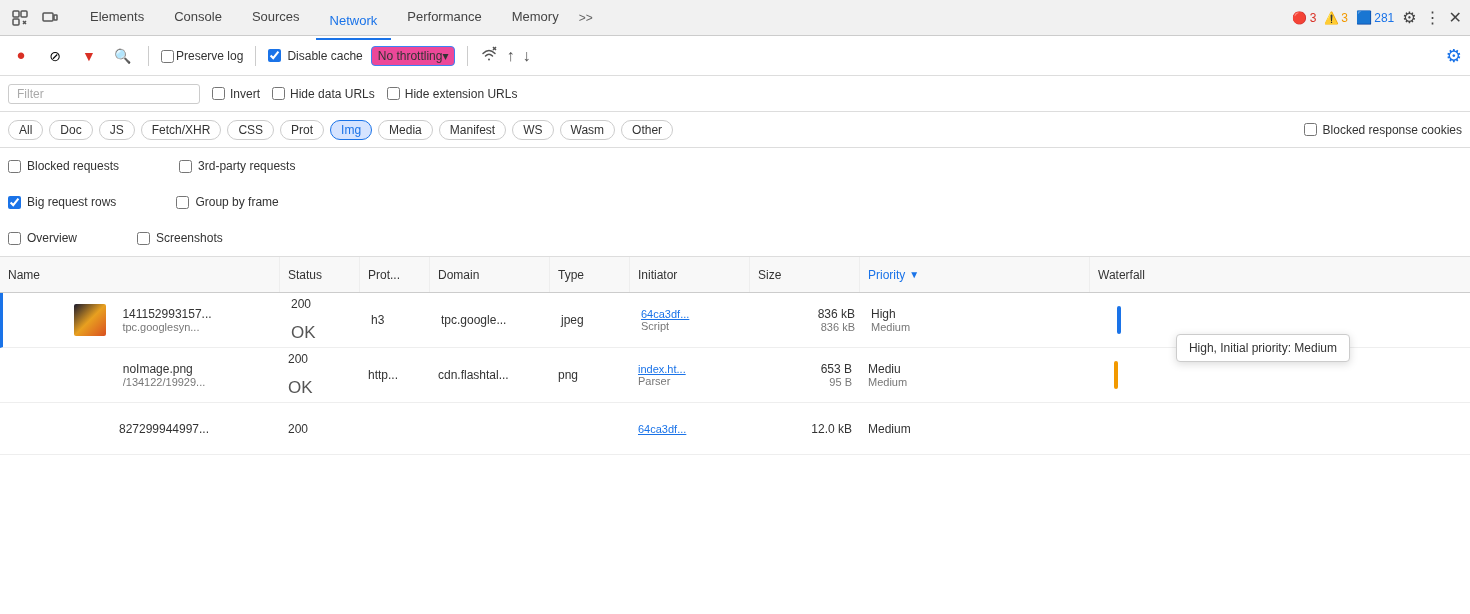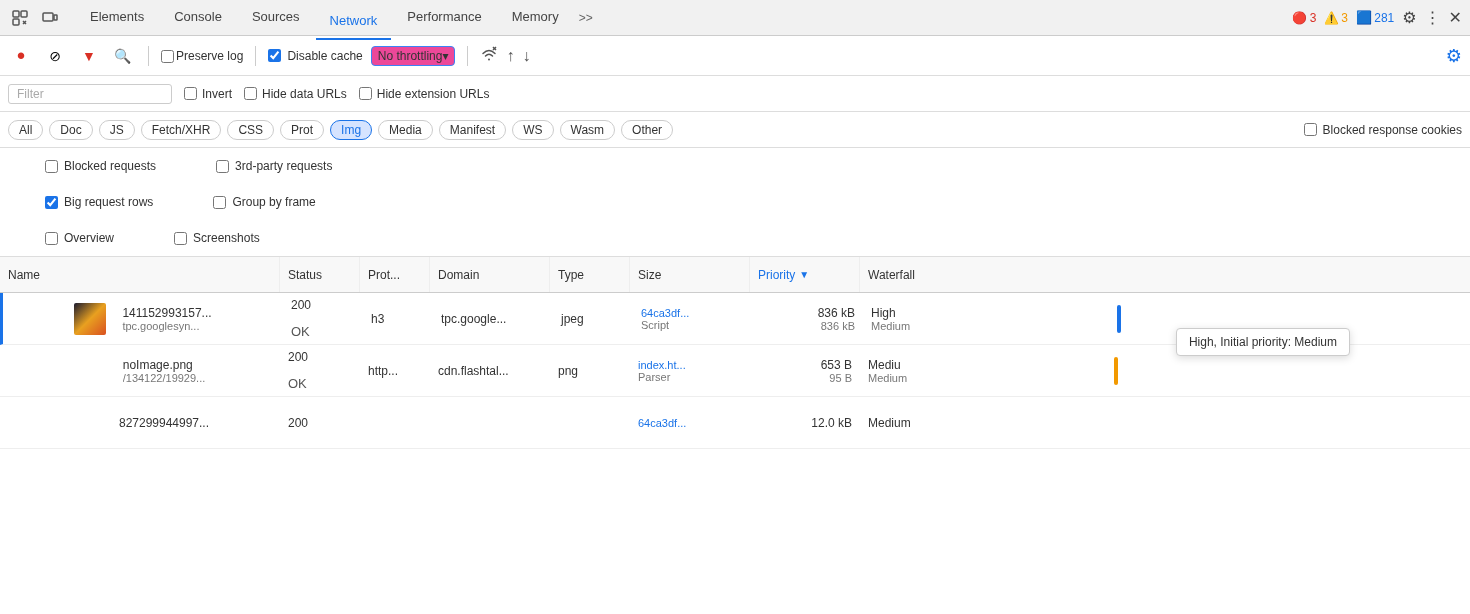--- a/index.html
+++ b/index.html
@@ -48,21 +48,21 @@
     .upload-btn, .download-btn { cursor: pointer; font-size: 16px; color: #555; }
     .settings-gear-blue { margin-left: auto; color: #1a73e8; font-size: 18px; cursor: pointer; }
 
     
     .filter-row {
       display: flex; align-items: center; height: 36px;
       border-bottom: 1px solid #ddd; padding: 0 8px; gap: 12px;
     }
     .filter-input {
       border: 1px solid #ccc; border-radius: 3px; padding: 2px 8px;
-      font-size: 12px; width: 164px; outline: none; color: #333;
+      font-size: 12px; width: 192px; outline: none; color: #333;
     }
     .filter-input::placeholder { color: #aaa; }
     .filter-option { display: flex; align-items: center; gap: 5px; font-size: 12px; color: #333; cursor: pointer; }
     input[type="checkbox"] { width: 13px; height: 13px; cursor: pointer; }
 
     
     .type-filter-row {
       display: flex; align-items: center; height: 36px;
       border-bottom: 1px solid #ddd; padding: 0 8px; gap: 6px;
       flex-wrap: nowrap;
@@ -72,21 +72,21 @@
       font-size: 12px; cursor: pointer; background: #fff; color: #333;
       white-space: nowrap;
     }
     .type-btn.active { background: #d6e4ff; border-color: #1a73e8; color: #1a73e8; }
     .blocked-cookies { display: flex; align-items: center; gap: 6px; margin-left: auto; font-size: 12px; color: #333; }
 
     
     .checkbox-rows { border-bottom: 1px solid #ddd; }
     .checkbox-row {
       display: flex; align-items: center; height: 36px;
-      padding: 0 8px; gap: 60px; margin-left: 37px;
+      padding: 0 8px; gap: 60px;
     }
     .checkbox-row:not(:last-child) { border-bottom: none; }
     .check-item { display: flex; align-items: center; gap: 6px; font-size: 12px; color: #333; }
 
     
     .table-header {
       display: grid;
       grid-template-columns: 280px 80px 70px 120px 80px 120px 110px 230px 1fr;
       height: 36px; align-items: center;
       background: #f8f8f8; border-bottom: 1px solid #ccc;
@@ -115,22 +115,22 @@
       overflow: hidden;
     }
     .td-name { flex-direction: row; align-items: center; gap: 16px; }
     .file-thumb {
       width: 32px; height: 32px; object-fit: cover; flex-shrink: 0;
       background: #222; border-radius: 2px;
     }
     .name-col { display: flex; flex-direction: column; overflow: hidden; }
     .name-primary { font-size: 12px; color: #333; white-space: nowrap; overflow: hidden; text-overflow: ellipsis; }
     .name-secondary { font-size: 11px; color: #777; white-space: nowrap; overflow: hidden; text-overflow: ellipsis; }
-    .status-ok { color: #555; font-size: 13px; margin-top: 12px; }
-    .initiator-link { color: #1a73e8; font-size: 11px; cursor: pointer; }
+    .status-ok { color: #555; font-size: 17px; margin-top: 12px; }
+    .initiator-link { color: #1a73e8; text-decoration: underline; font-size: 11px; cursor: pointer; }
     .initiator-sub { color: #777; font-size: 11px; }
     .size-primary { font-size: 12px; color: #333; text-align: right; }
     .size-secondary { font-size: 11px; color: #777; text-align: right; }
     .priority-high { font-size: 12px; color: #333; }
     .priority-med { font-size: 11px; color: #777; }
 
     
     .waterfall-bar { position: relative; height: 100%; display: flex; align-items: center; }
     .wf-bar-inner { width: 4px; height: 28px; background: #1a73e8; border-radius: 2px; margin-left: 16px; }
     .wf-bar-inner2 { width: 4px; height: 28px; background: #f29900; border-radius: 2px; margin-left: 16px; }
@@ -320,20 +320,21 @@
     </label>
   </div>
 </div>
 
 <div class="table-header">
   <div class="th">Name</div>
   <div class="th">Status</div>
   <div class="th">Prot...</div>
   <div class="th">Domain</div>
   <div class="th">Type</div>
+  <div class="th">Initiator</div>
   <div class="th">Size</div>
   <div class="th sorted">Priority <span class="sort-arrow">▼</span></div>
   <div class="th">Waterfall</div>
 </div>
 
 <div class="table-body" style="position:relative;">
 
   <div class="table-row left-accent">
     <div class="td td-name">
       <div class="file-thumb" style="background:linear-gradient(135deg,#1a1a2e,#e8a020,#d95020); flex-shrink:0;"></div>

